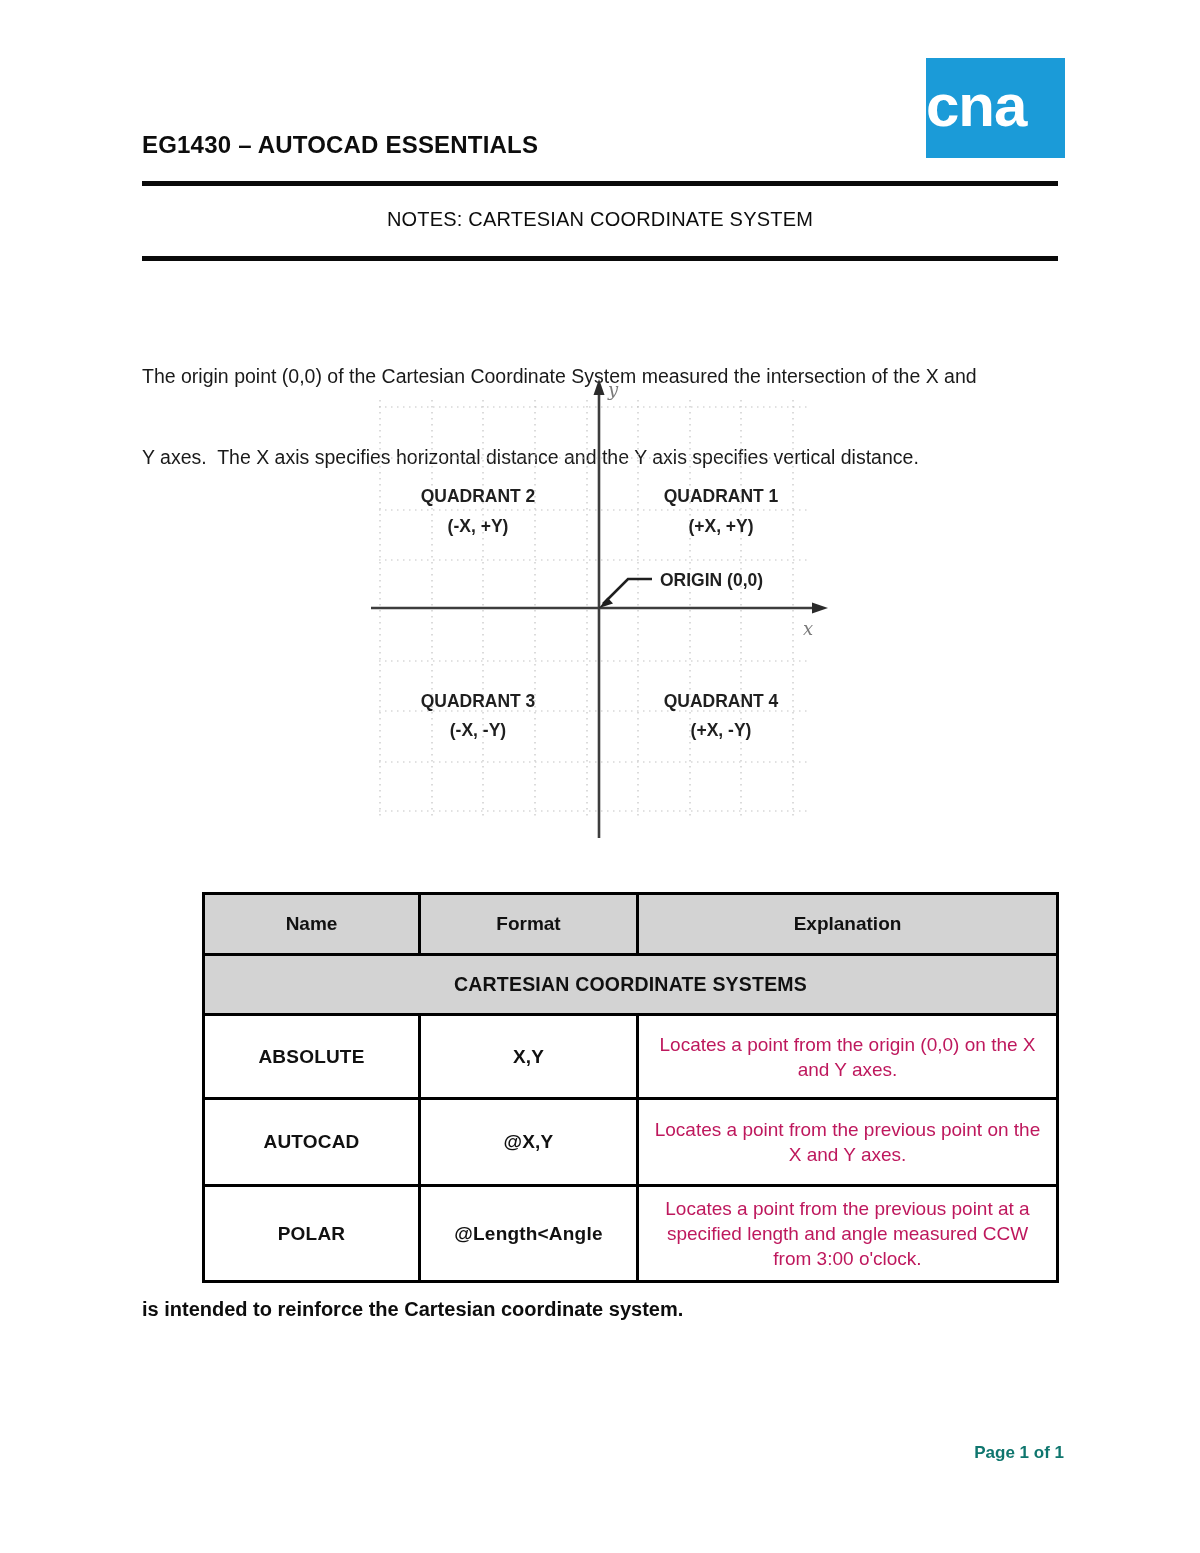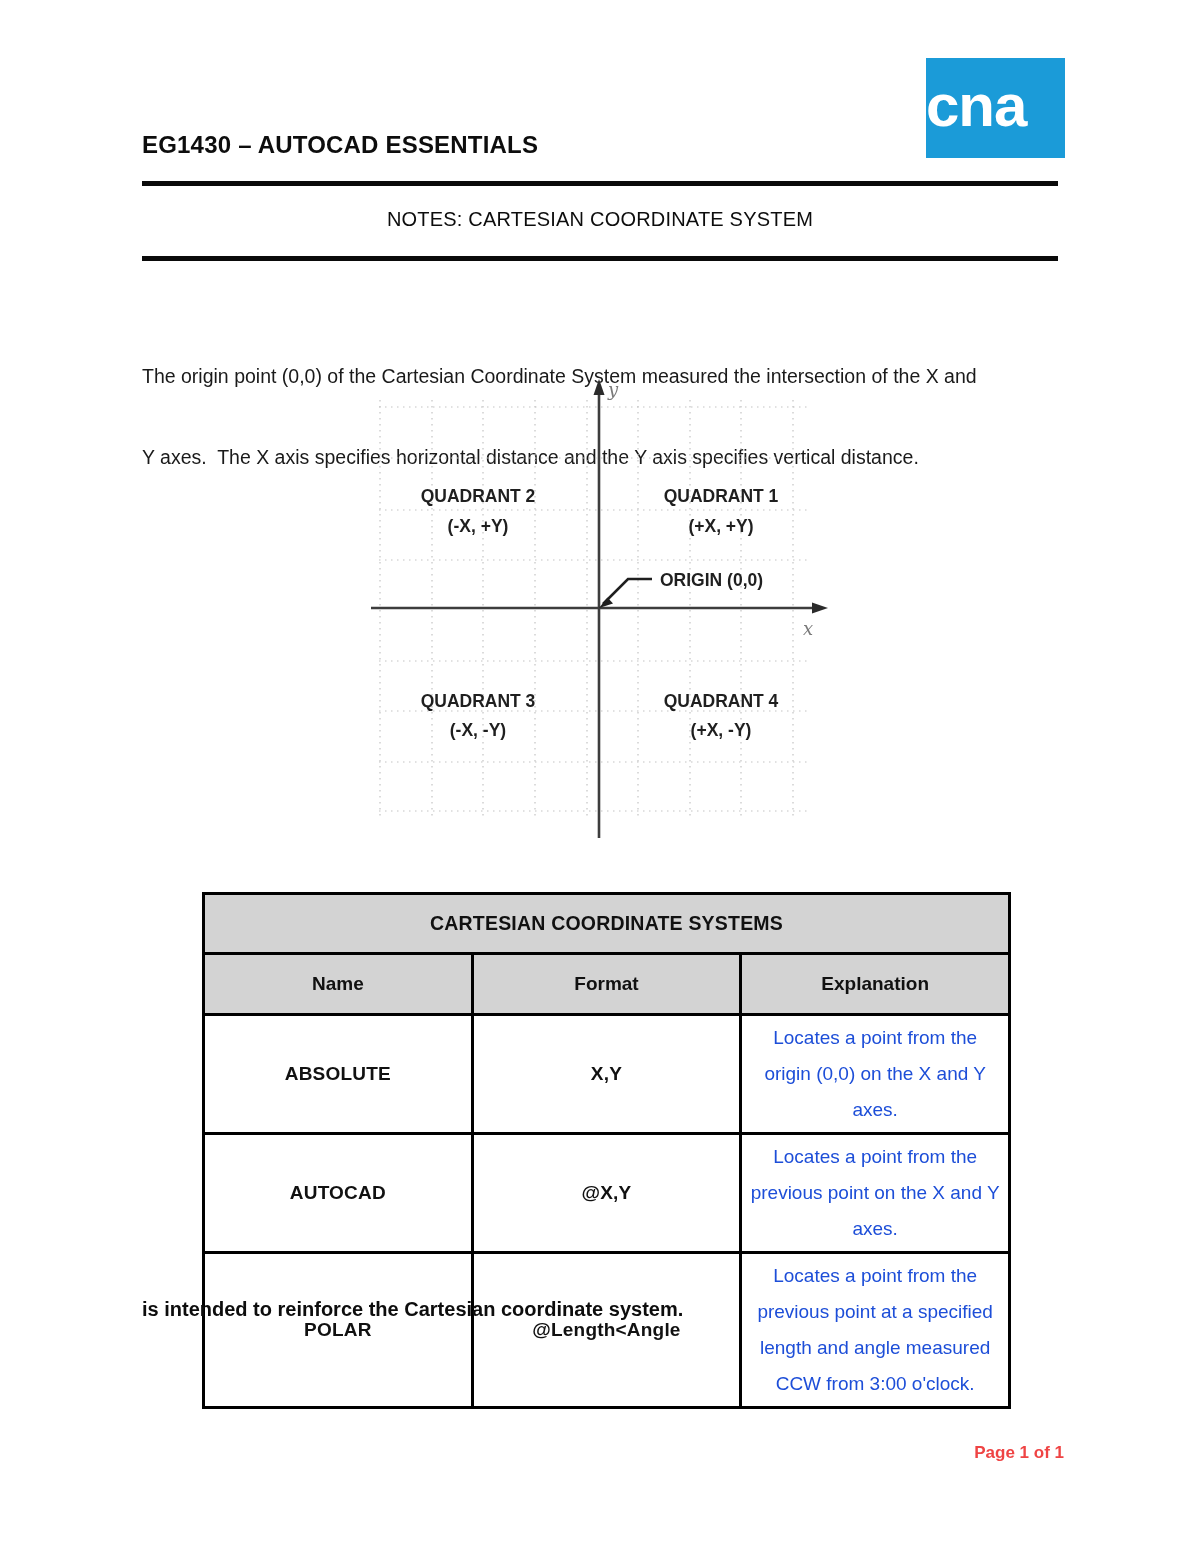--- a/index.html
+++ b/index.html
@@ -96,39 +96,39 @@
     font-weight: bold;
   }
   .gray { background: #d3d3d3; }
   .col-name  { width: 197px; }
   .col-format{ width: 199px; }
   .col-expl  { width: 401px; }
   .row-1 td { height: 73px; }
   .row-2 td { height: 76px; }
   .row-3 td { height: 85px; }
   .cell-bold { font-weight: bold; letter-spacing: 0.2px; }
-  .cell-expl { font-size: 19px; line-height: 36px; color: #1d4ed8; }
+  .cell-expl { font-size: 19px; line-height: 25px; color: #be185d; }
 
   
   .closing-para {
     left: 142px; top: 1294px; width: 918px;
     font-size: 20px; font-weight: bold; color: #0d0d0d;
     line-height: 30px;
   }
   .closing-line-1 {
     text-align: justify;
     text-align-last: justify;
   }
 
   
   .footer {
     left: 142px; top: 1443px; width: 922px;
     text-align: right;
     font-size: 17px; font-weight: bold;
-    color: #ef4444;
+    color: #0f766e;
   }
 </style>
 </head>
 <body>
 
 <div class="abs course-title">EG1430 – AUTOCAD ESSENTIALS</div>
 
 <div class="abs logo" style="background:#1b9bd8;">
   <div class="logo-text">cna</div>
 </div>
@@ -188,26 +188,26 @@
 
     <path d="M 238,228 L 263,203 L 287,203" fill="none" stroke="#1f1f1f" stroke-width="2.6"></path>
     <polygon points="234,232 248,227.5 242.5,221.5" fill="#1f1f1f"></polygon>
     <text class="quad-label" x="295" y="210" text-anchor="start">ORIGIN (0,0)</text>
   </svg>
 </div>
 
 <table class="abs coord-table">
   <tbody>
     <tr>
-      <td colspan="3" class="title-cell gray">CARTESIAN COORDINATE SYSTEMS</td>
-    </tr>
-    <tr>
       <td class="head-cell gray col-name">Name</td>
       <td class="head-cell gray col-format">Format</td>
       <td class="head-cell gray col-expl">Explanation</td>
+    </tr>
+    <tr>
+      <td colspan="3" class="title-cell gray">CARTESIAN COORDINATE SYSTEMS</td>
     </tr>
     <tr class="row-1">
       <td class="cell-bold">ABSOLUTE</td>
       <td class="cell-bold">X,Y</td>
       <td class="cell-expl">Locates a point from the origin (0,0) on the X and Y axes.</td>
     </tr>
     <tr class="row-2">
       <td class="cell-bold">AUTOCAD</td>
       <td class="cell-bold">@X,Y</td>
       <td class="cell-expl">Locates a point from the previous point on the X and Y axes.</td>

